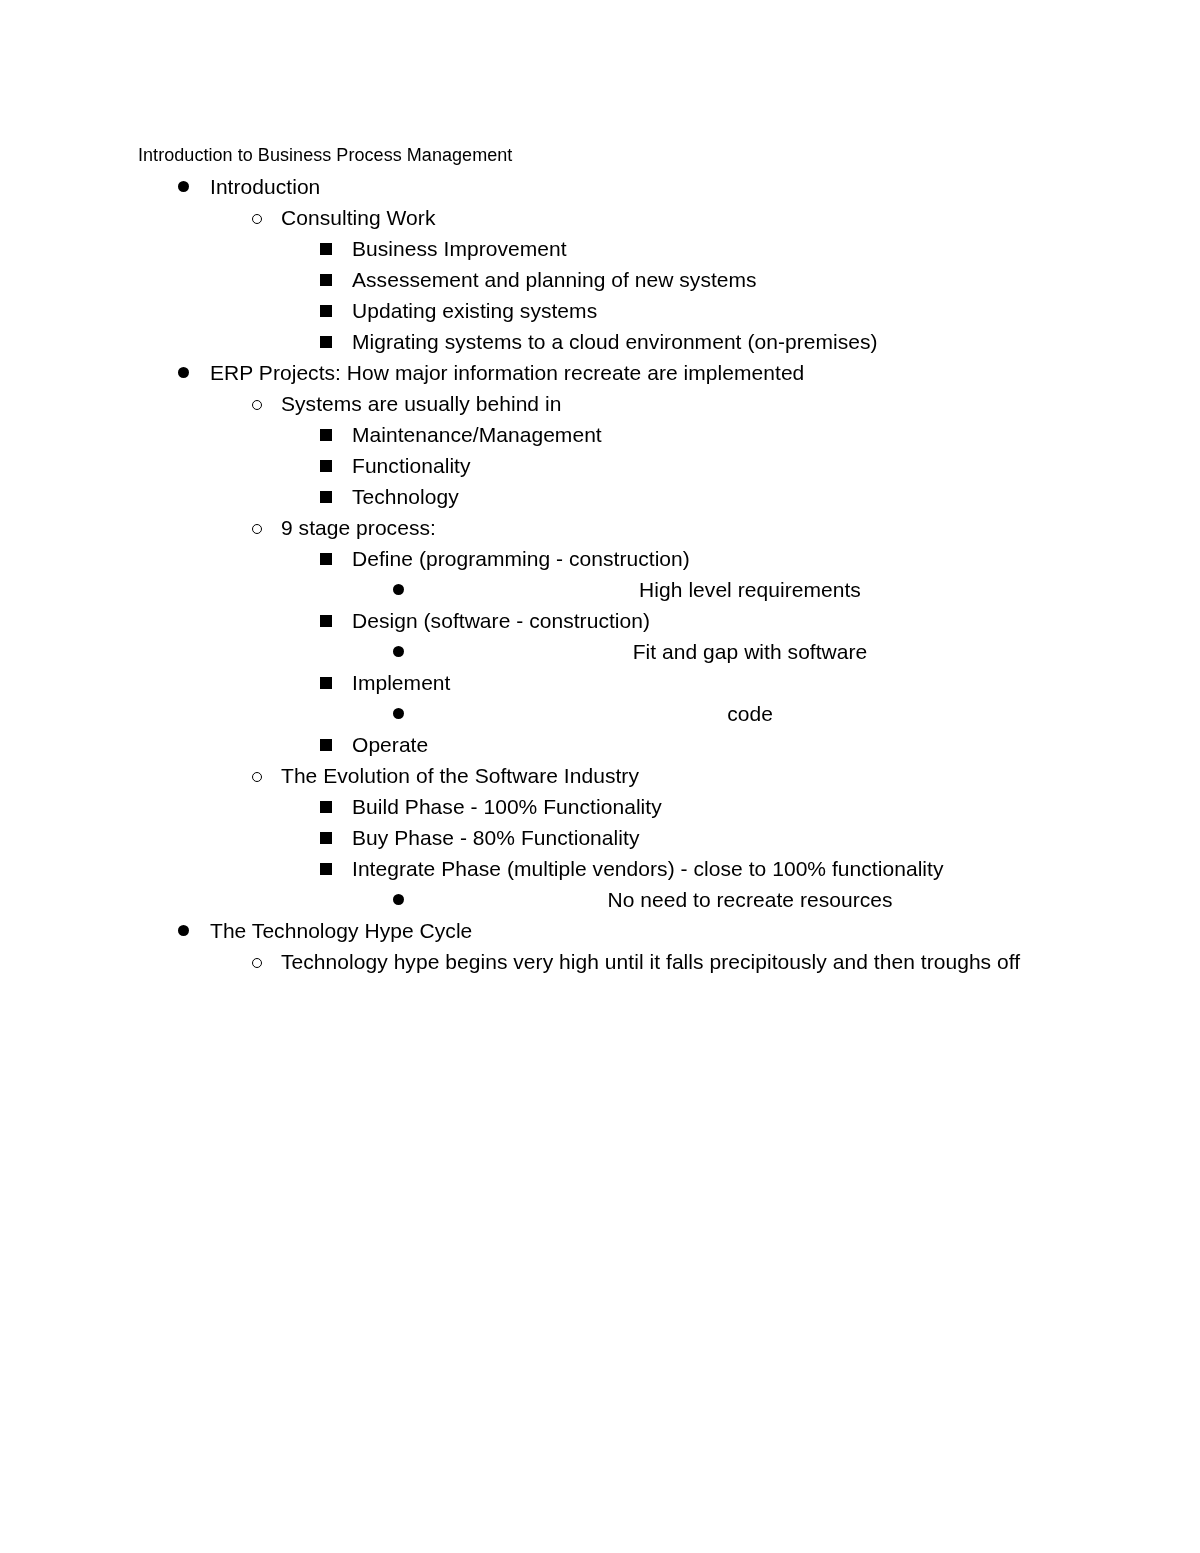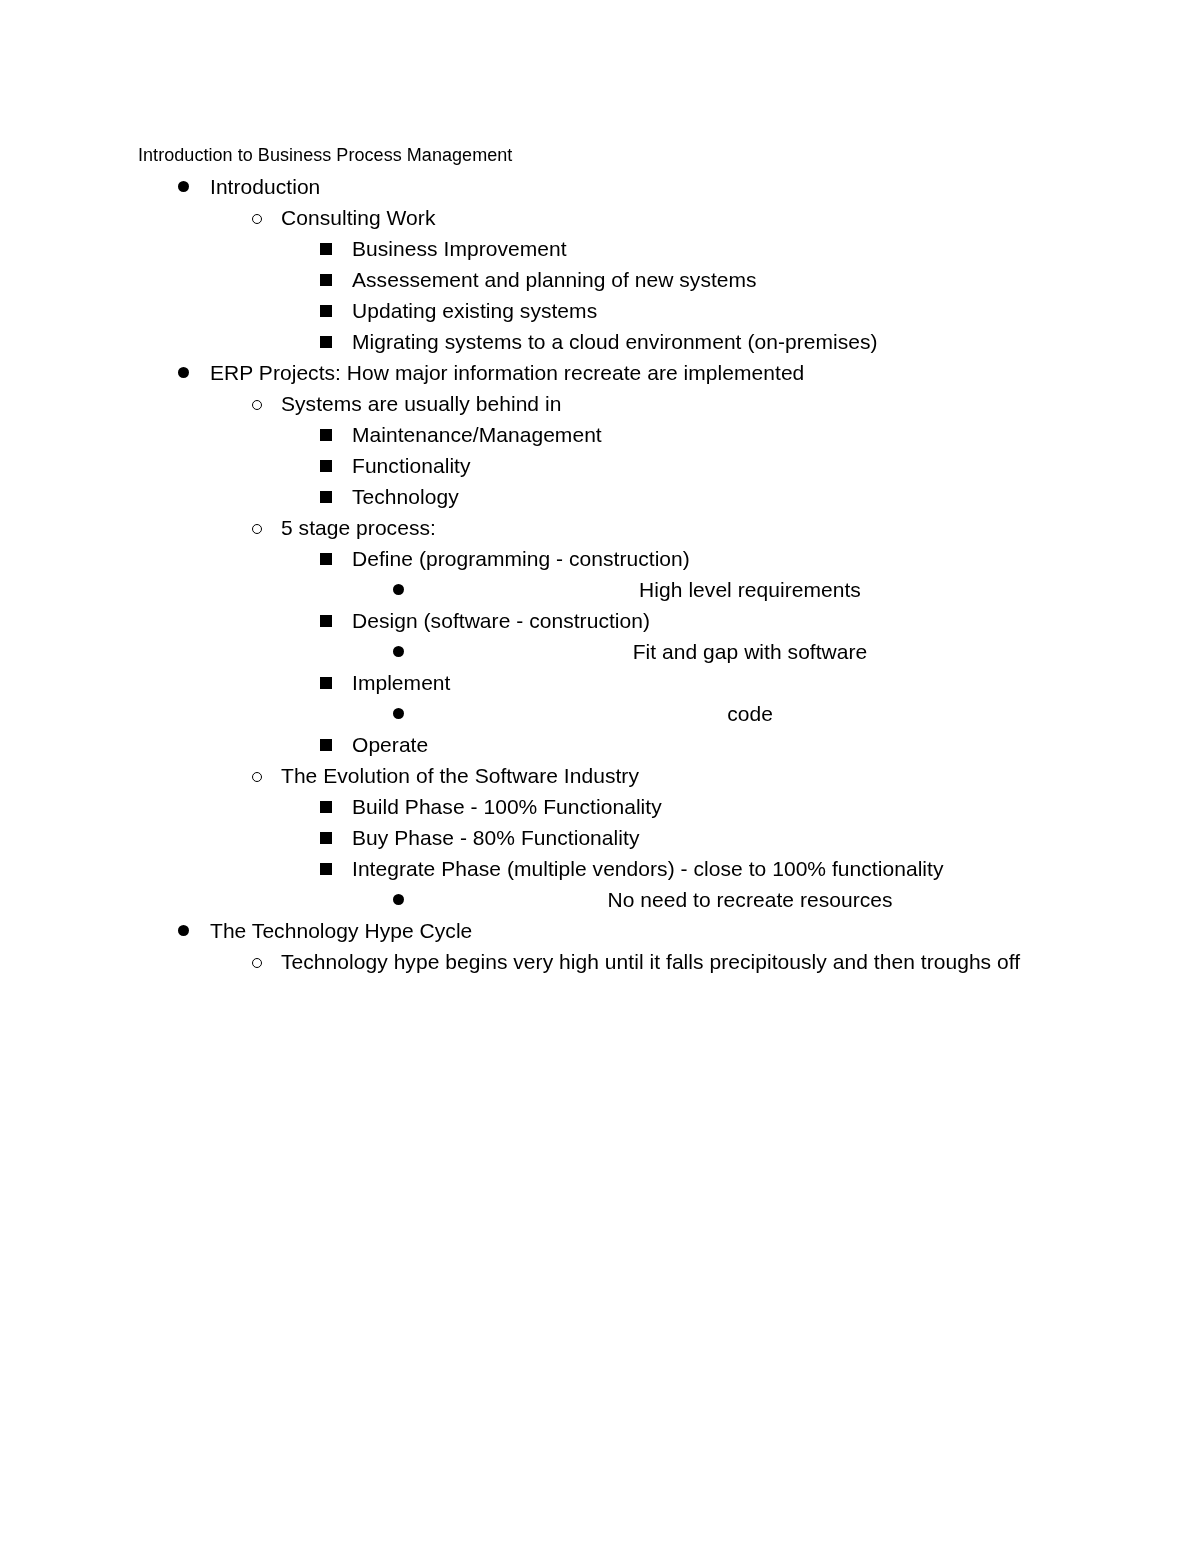--- a/index.html
+++ b/index.html
@@ -126,21 +126,21 @@
         <li class="oitem lvl2"><span class="bullet"></span><span class="btext">Consulting Work</span></li>
         <li class="oitem lvl3"><span class="bullet"></span><span class="btext">Business Improvement</span></li>
         <li class="oitem lvl3"><span class="bullet"></span><span class="btext">Assessement and planning of new systems</span></li>
         <li class="oitem lvl3"><span class="bullet"></span><span class="btext">Updating existing systems</span></li>
         <li class="oitem lvl3"><span class="bullet"></span><span class="btext">Migrating systems to a cloud environment (on-premises)</span></li>
         <li class="oitem lvl1"><span class="bullet"></span><span class="btext">ERP Projects: How major information recreate are implemented</span></li>
         <li class="oitem lvl2"><span class="bullet"></span><span class="btext">Systems are usually behind in</span></li>
         <li class="oitem lvl3"><span class="bullet"></span><span class="btext">Maintenance/Management</span></li>
         <li class="oitem lvl3"><span class="bullet"></span><span class="btext">Functionality</span></li>
         <li class="oitem lvl3"><span class="bullet"></span><span class="btext">Technology</span></li>
-        <li class="oitem lvl2"><span class="bullet"></span><span class="btext">5 stage process:</span></li>
+        <li class="oitem lvl2"><span class="bullet"></span><span class="btext">9 stage process:</span></li>
         <li class="oitem lvl3"><span class="bullet"></span><span class="btext">Define (programming - construction)</span></li>
         <li class="oitem lvl4"><span class="bullet"></span><span class="btext">High level requirements</span></li>
         <li class="oitem lvl3"><span class="bullet"></span><span class="btext">Design (software - construction)</span></li>
         <li class="oitem lvl4"><span class="bullet"></span><span class="btext">Fit and gap with software</span></li>
         <li class="oitem lvl3"><span class="bullet"></span><span class="btext">Implement</span></li>
         <li class="oitem lvl4"><span class="bullet"></span><span class="btext">code</span></li>
         <li class="oitem lvl3"><span class="bullet"></span><span class="btext">Operate</span></li>
         <li class="oitem lvl2"><span class="bullet"></span><span class="btext">The Evolution of the Software Industry</span></li>
         <li class="oitem lvl3"><span class="bullet"></span><span class="btext">Build Phase - 100% Functionality</span></li>
         <li class="oitem lvl3"><span class="bullet"></span><span class="btext">Buy Phase - 80% Functionality</span></li>

